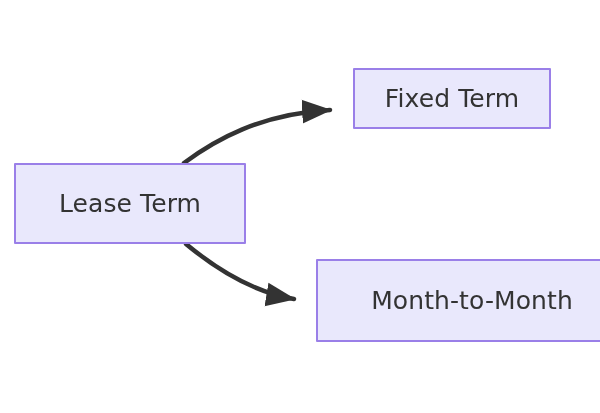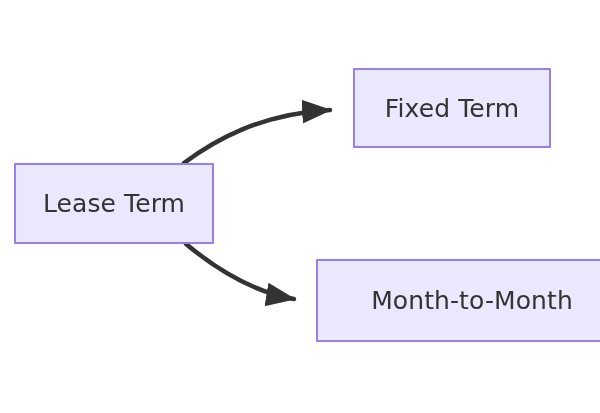--- a/index.html
+++ b/index.html
@@ -36,28 +36,28 @@
     line-height: 1;
     letter-spacing: 0.1px;
     white-space: nowrap;
   }
   .node-label {
     color: #333333;
   }
   #node-lease-term {
     left: 14px;
     top: 163px;
-    width: 200px;
+    width: 232px;
     height: 81px;
   }
   #node-fixed-term {
     left: 353px;
     top: 68px;
     width: 198px;
-    height: 80px;
+    height: 61px;
   }
   #node-month-to-month {
     left: 316px;
     top: 259px;
     width: 312px;
     height: 83px;
   }
 </style>
 </head>
 <body>

